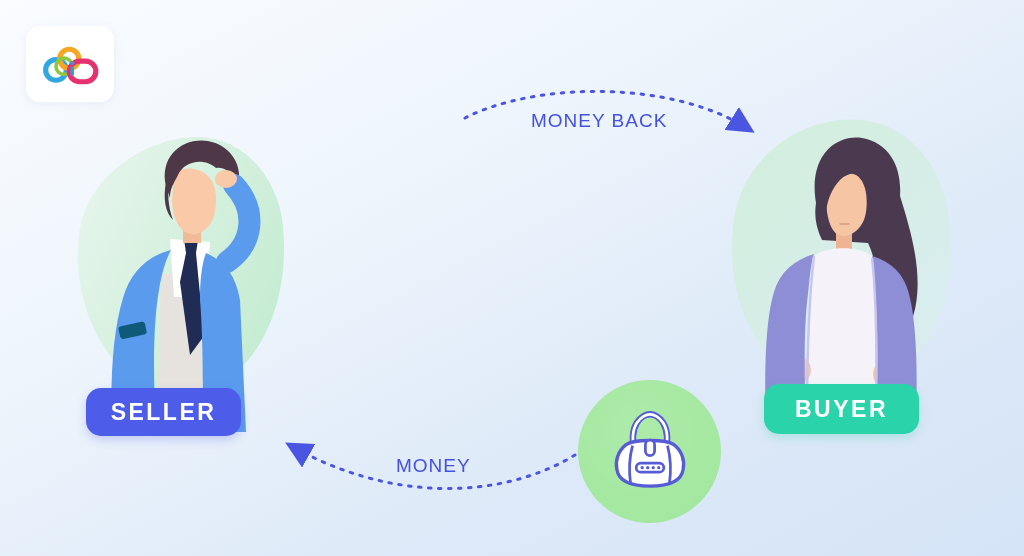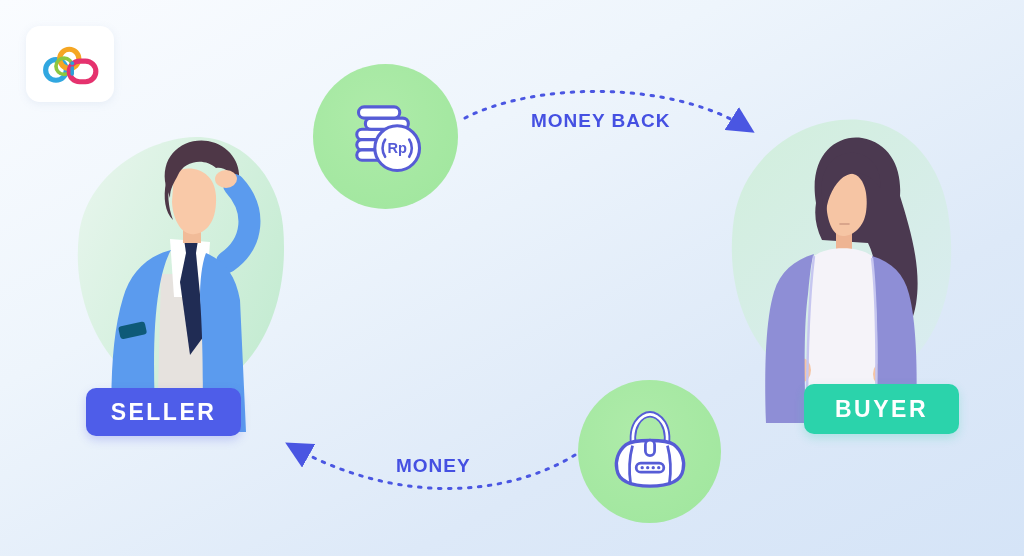--- a/index.html
+++ b/index.html
@@ -19,27 +19,27 @@
   .icon-circle{
     border-radius:50%;background:radial-gradient(circle at 42% 36%,#aeeba9,#9fe69d);
     display:flex;align-items:center;justify-content:center;z-index:3;
   }
   .circle-coins{left:313px;top:64px;width:145px;height:145px;}
   .circle-bag{left:578px;top:380px;width:143px;height:143px;}
   
   .badge{
     display:flex;align-items:center;justify-content:center;
     color:#ffffff;font-weight:800;font-size:23px;letter-spacing:2.5px;
-    border-radius:10px;z-index:5;
+    border-radius:15px;z-index:5;
   }
   .badge-seller{left:86px;top:388px;width:155px;height:48px;background:#4e5de9;box-shadow:0 4px 10px rgba(78,93,233,.25);}
-  .badge-buyer{left:764px;top:384px;width:155px;height:50px;background:#2bd3ab;box-shadow:0 4px 10px rgba(43,211,171,.25);margin-left:40px;}
+  .badge-buyer{left:764px;top:384px;width:155px;height:50px;background:#2bd3ab;box-shadow:0 4px 10px rgba(43,211,171,.25);}
   
   .flow-label{
-    color:#4550e2;font-weight:700;font-size:19px;letter-spacing:1px;
+    color:#4550e2;font-weight:400;font-size:19px;letter-spacing:1px;
     z-index:4;white-space:nowrap;
   }
   .label-moneyback{left:531px;top:110px;}
   .label-retur{left:396px;top:455px;}
   .arrow-svg{z-index:3;}
   .figure-svg{z-index:1;}
 </style>
 </head>
 <body>
 
@@ -123,34 +123,20 @@
     <svg width="62" height="46" viewBox="0 0 84 62">
       <circle cx="23" cy="39" r="14" fill="none" stroke="#31a7e0" stroke-width="7"></circle>
       <circle cx="41" cy="24" r="13" fill="none" stroke="#f5a623" stroke-width="7"></circle>
       <circle cx="34" cy="34" r="11" fill="none" stroke="#8dc63f" stroke-width="5"></circle>
       <rect x="41" y="27" width="36" height="28" rx="14" fill="none" stroke="#e5326e" stroke-width="7"></rect>
       <circle cx="45" cy="30" r="2.6" fill="#2d9fd8"></circle>
       <rect x="42.6" y="34" width="4.8" height="13" rx="2.4" fill="#2d9fd8"></rect>
     </svg>
   </div>
 
-  <div class="abs icon-circle circle-coins">
-    <svg width="86" height="86" viewBox="0 0 100 100">
-      <g stroke="#565cd6" stroke-width="3.6" fill="#ffffff" stroke-linejoin="round">
-        <rect x="16" y="41" width="42" height="12" rx="6"></rect>
-        <rect x="16" y="53" width="42" height="12" rx="6"></rect>
-        <rect x="16" y="65" width="42" height="12" rx="6"></rect>
-        <rect x="26" y="28" width="50" height="13" rx="6.5"></rect>
-        <rect x="18" y="15" width="48" height="13" rx="6.5"></rect>
-        <circle cx="63" cy="63" r="26"></circle>
-      </g>
-      <path d="M49,53 C45,59 45,67 49,73 M77,53 C81,59 81,67 77,73" stroke="#565cd6" stroke-width="3" fill="none" stroke-linecap="round"></path>
-      <text x="63" y="69" text-anchor="middle" font-size="17" font-weight="bold" fill="#565cd6" font-family="Liberation Sans, sans-serif">Rp</text>
-    </svg>
-  </div>
 
   <div class="abs icon-circle circle-bag">
     <svg width="92" height="92" viewBox="0 0 100 100">
       <g fill="none">
         <path d="M34,52 C25,20 42,9 50,9 C58,9 75,20 66,52" stroke="#565cd6" stroke-width="7"></path>
         <path d="M34,52 C25,20 42,9 50,9 C58,9 75,20 66,52" stroke="#ffffff" stroke-width="3"></path>
       </g>
       <path d="M24,42 C32,36 68,36 76,42 C85,49 88,60 86,69 C84,82 70,87 50,87 C30,87 16,82 14,69 C12,60 15,49 24,42 Z" fill="#ffffff" stroke="#565cd6" stroke-width="3.6" stroke-linejoin="round"></path>
       <g stroke="#565cd6" stroke-width="3" fill="none">
         <path d="M31,43 C27,58 27,72 29,85"></path>

